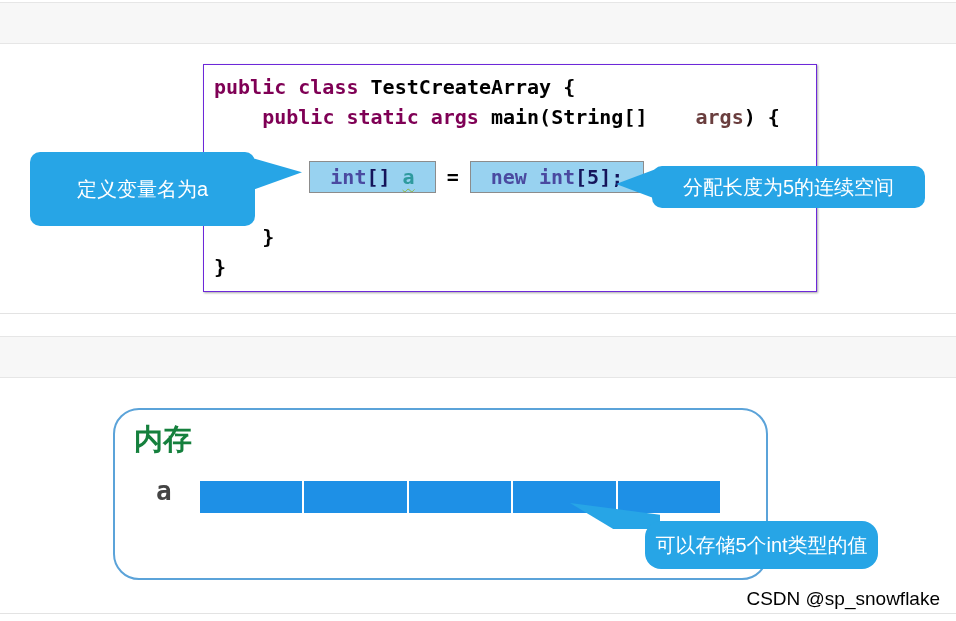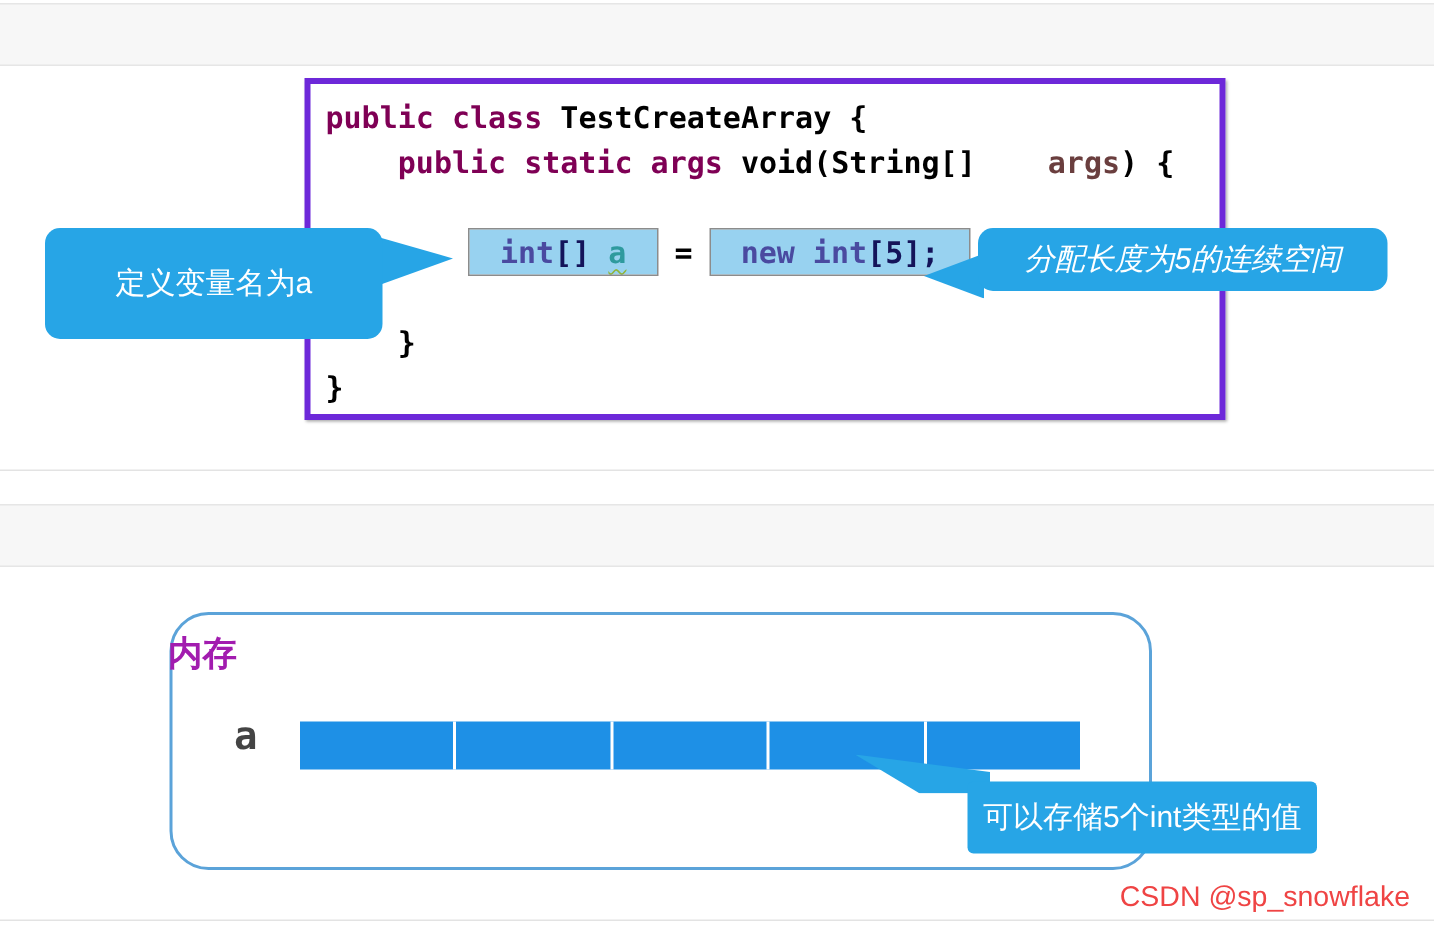--- a/index.html
+++ b/index.html
@@ -13,22 +13,22 @@
        font-family:"Liberation Sans",sans-serif;}
 
   .band{position:absolute;left:0;width:956px;height:42px;background:var(--band);
         border-top:1px solid var(--bandline);border-bottom:1px solid var(--bandline);}
   .band.top{top:2px;}
   .band.mid{top:336px;}
   .hr{position:absolute;left:0;width:956px;height:0;border-top:1px solid #e3e3e3;}
   .hr.one{top:313px;}
   .hr.bottom{top:613px;}
 
-  .code-box{position:absolute;left:203px;top:52px;width:614px;height:228px;
-            background:#fff;border:4px solid #6d28d9;
+  .code-box{position:absolute;left:203px;top:64px;width:614px;height:228px;
+            background:#fff;border:1px solid #6d28d9;
             box-shadow:1px 1px 2px rgba(0,0,0,.35);
             padding:7px 0 0 10px;}
   .code-line{white-space:pre;height:30px;line-height:30px;
              font-family:"DejaVu Sans Mono","Liberation Mono",monospace;
              font-weight:bold;font-size:20px;color:#000;}
   .c-kw{color:var(--kw);}
   .c-pl{color:#000;}
   .c-arg{color:var(--arg);margin-left:36px;}
   .c-sk{color:var(--sk);}
   .c-sd{color:var(--sd);}
@@ -36,49 +36,49 @@
         text-decoration-thickness:1px;text-underline-offset:4px;}
   .hl{background:var(--hlbg);outline:1px solid #8c8c8c;padding:3px 20px;}
 
   .bubble{position:absolute;background:var(--bubble);color:#fff;border-radius:10px;
           display:flex;flex-direction:column;align-items:center;justify-content:center;
           text-align:center;font-size:20px;line-height:30px;z-index:5;}
   .arrow{position:absolute;background:var(--bubble);z-index:4;}
   .bubble-declare{left:30px;top:152px;width:225px;height:74px;}
   .arrow-declare{left:252px;top:158px;width:50px;height:34px;
                  clip-path:polygon(0 0,100% 42%,0 95%);}
-  .bubble-allocate{left:652px;top:152px;width:273px;height:42px;font-style:italic;}
+  .bubble-allocate{left:652px;top:166px;width:273px;height:42px;}
   .arrow-allocate{left:616px;top:169px;width:40px;height:30px;
                   clip-path:polygon(0 50%,100% 0,100% 100%);}
-  .bubble-store{left:645px;top:521px;width:233px;height:48px;border-radius:4px;}
+  .bubble-store{left:645px;top:521px;width:233px;height:48px;border-radius:16px;}
   .arrow-store{left:570px;top:503px;width:90px;height:26px;
                clip-path:polygon(0 0,100% 45%,100% 100%,48% 100%);}
 
   .memory-box{position:absolute;left:113px;top:408px;width:655px;height:172px;
               background:#fff;border:2px solid var(--memborder);border-radius:26px;}
-  .memory-title{position:absolute;left:112px;top:420px;font-size:23px;font-weight:bold;
-                color:#a21caf;}
+  .memory-title{position:absolute;left:134px;top:420px;font-size:29px;font-weight:bold;
+                color:#15803d;}
   .var-label{position:absolute;left:156px;top:476px;font-size:26px;font-weight:bold;
              color:#444;font-family:"DejaVu Sans Mono","Liberation Mono",monospace;}
   .memory-bar{position:absolute;left:200px;top:481px;width:520px;height:32px;
               background:var(--bar);display:flex;}
   .cell{flex:1;border-right:2px solid #fff;}
   .cell:last-child{border-right:none;}
 
-  .watermark{position:absolute;right:16px;top:588px;font-size:19px;color:#ef4444;}
+  .watermark{position:absolute;right:16px;top:588px;font-size:19px;color:#000000;}
 </style>
 </head>
 <body>
 
 <div class="band top"></div>
 
 <div class="code-box">
   <div>
       <div class="code-line"><span class="c-kw">public class </span><span class="c-pl">TestCreateArray {</span></div>
-      <div class="code-line"><span class="c-pl">    </span><span class="c-kw">public static args </span><span class="c-pl">void(String[] </span><span class="c-arg">args</span><span class="c-pl">) {</span></div>
+      <div class="code-line"><span class="c-pl">    </span><span class="c-kw">public static args </span><span class="c-pl">main(String[] </span><span class="c-arg">args</span><span class="c-pl">) {</span></div>
       <div class="code-line"></div>
       <div class="code-line"><span class="c-pl">        </span><span class="hl"><span class="c-sk">int</span><span class="c-sd">[] </span><span class="c-sv">a</span></span><span class="c-pl"> = </span><span class="hl"><span class="c-sk">new int</span><span class="c-sd">[5];</span></span></div>
       <div class="code-line"></div>
       <div class="code-line"><span class="c-pl">    }</span></div>
       <div class="code-line"><span class="c-pl">}</span></div>
     </div>
 </div>
 
 <div class="arrow arrow-declare"></div>
 <div class="bubble bubble-declare">

